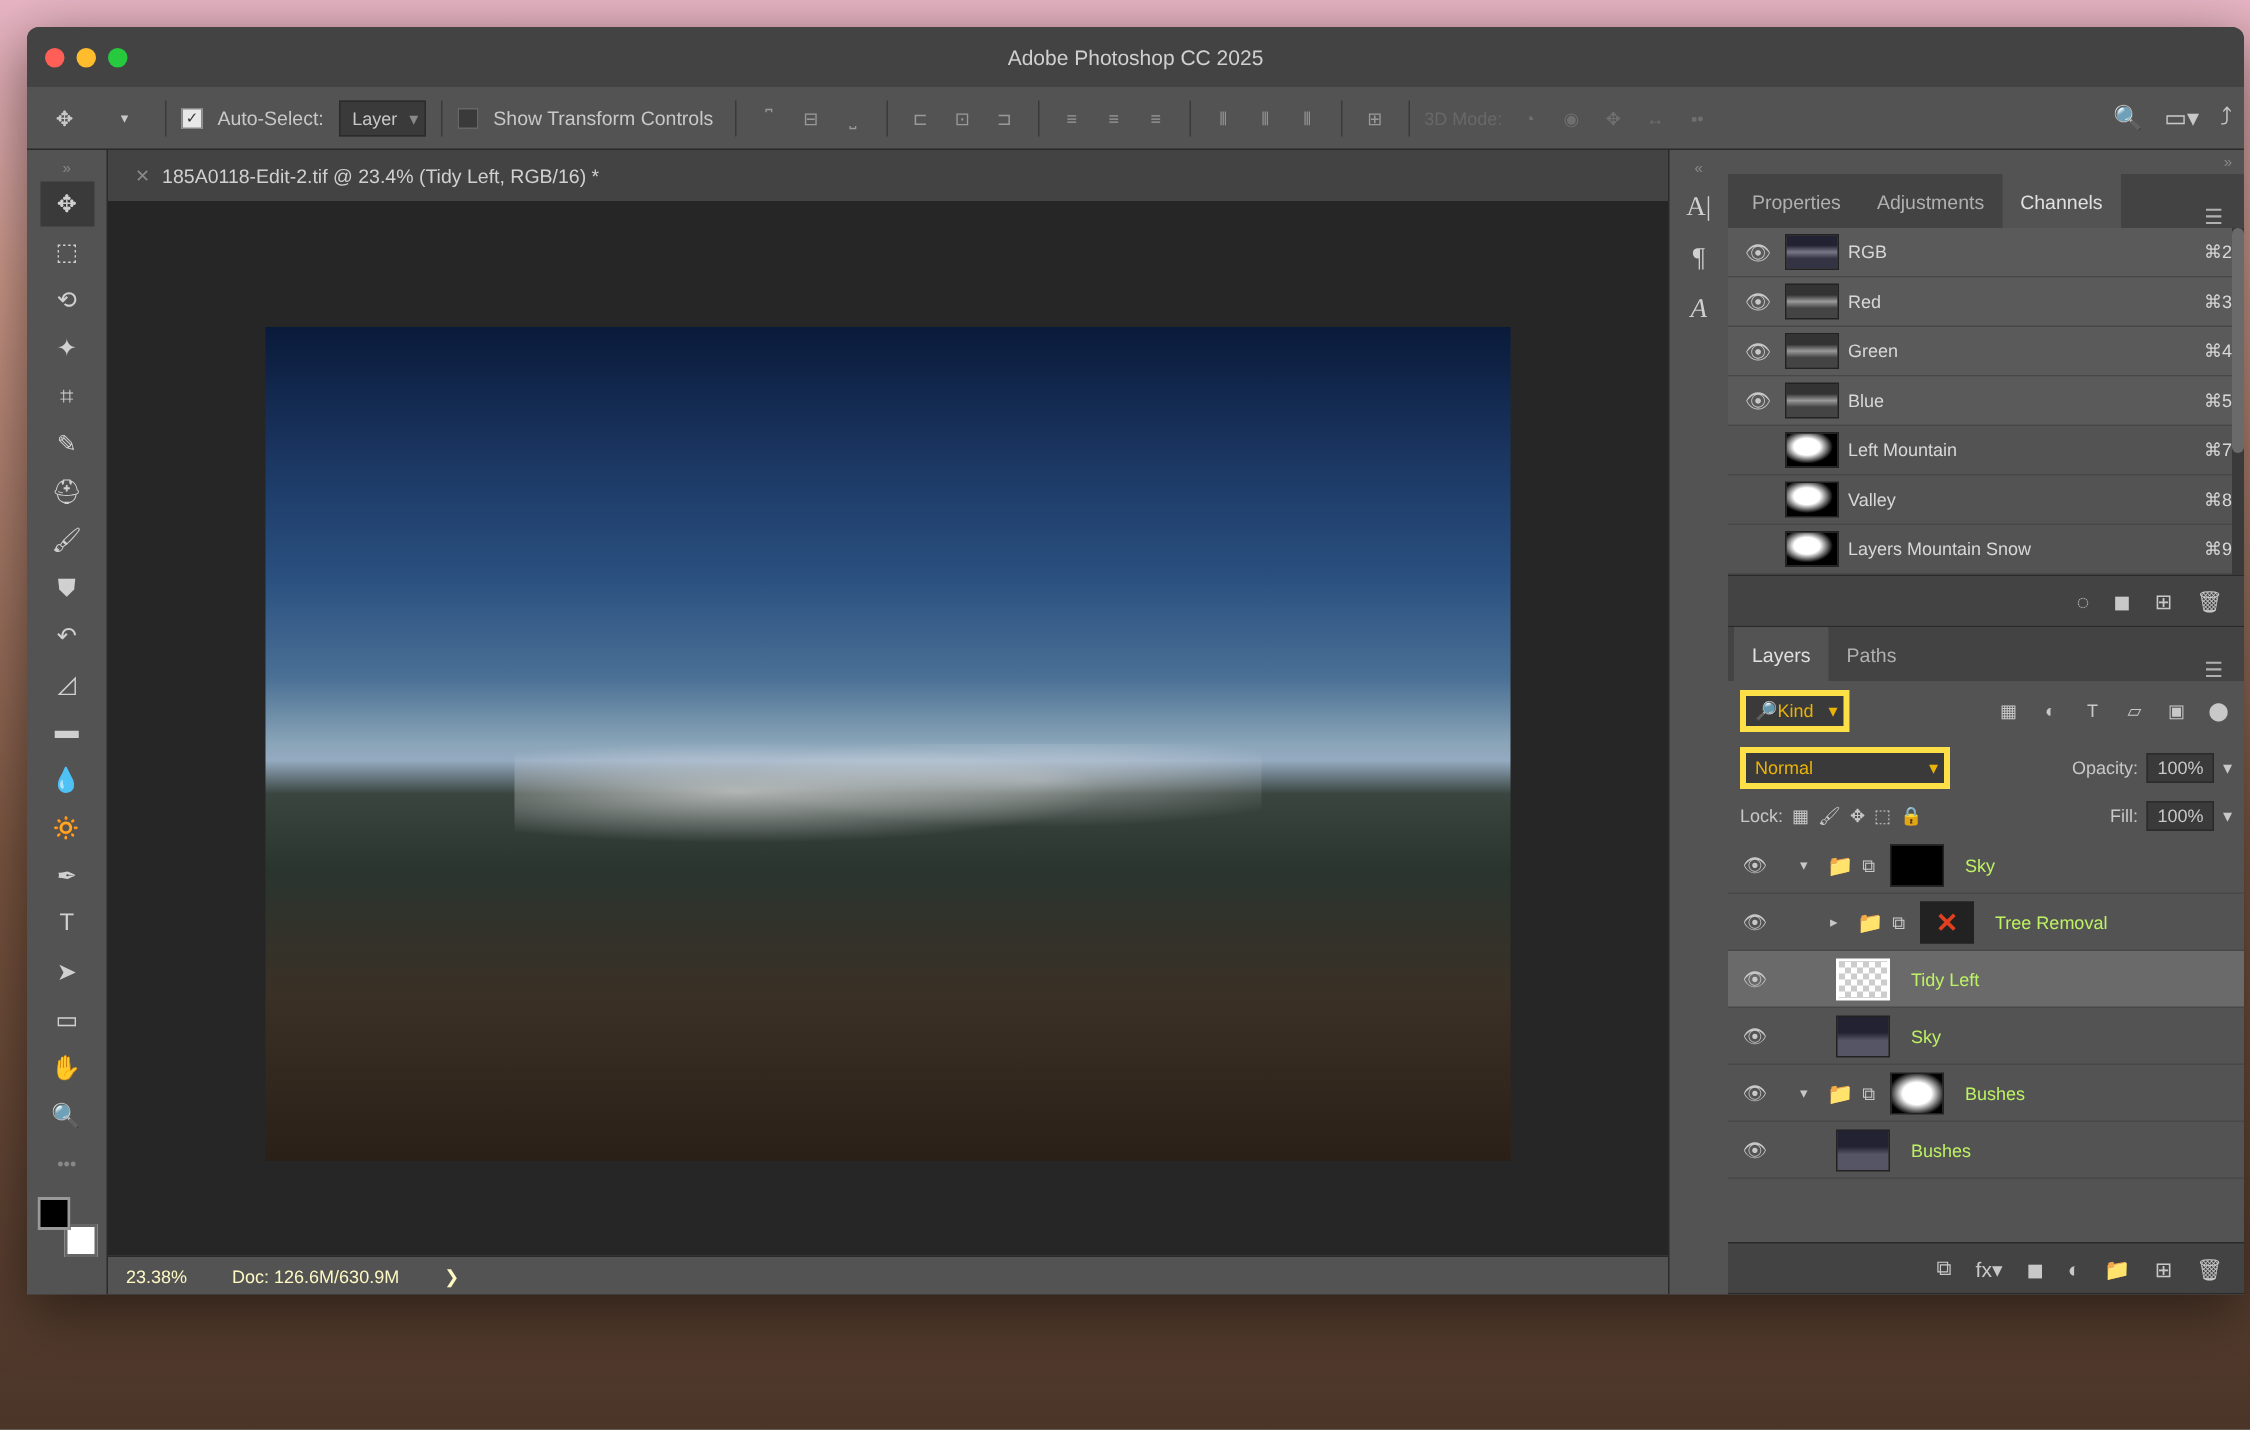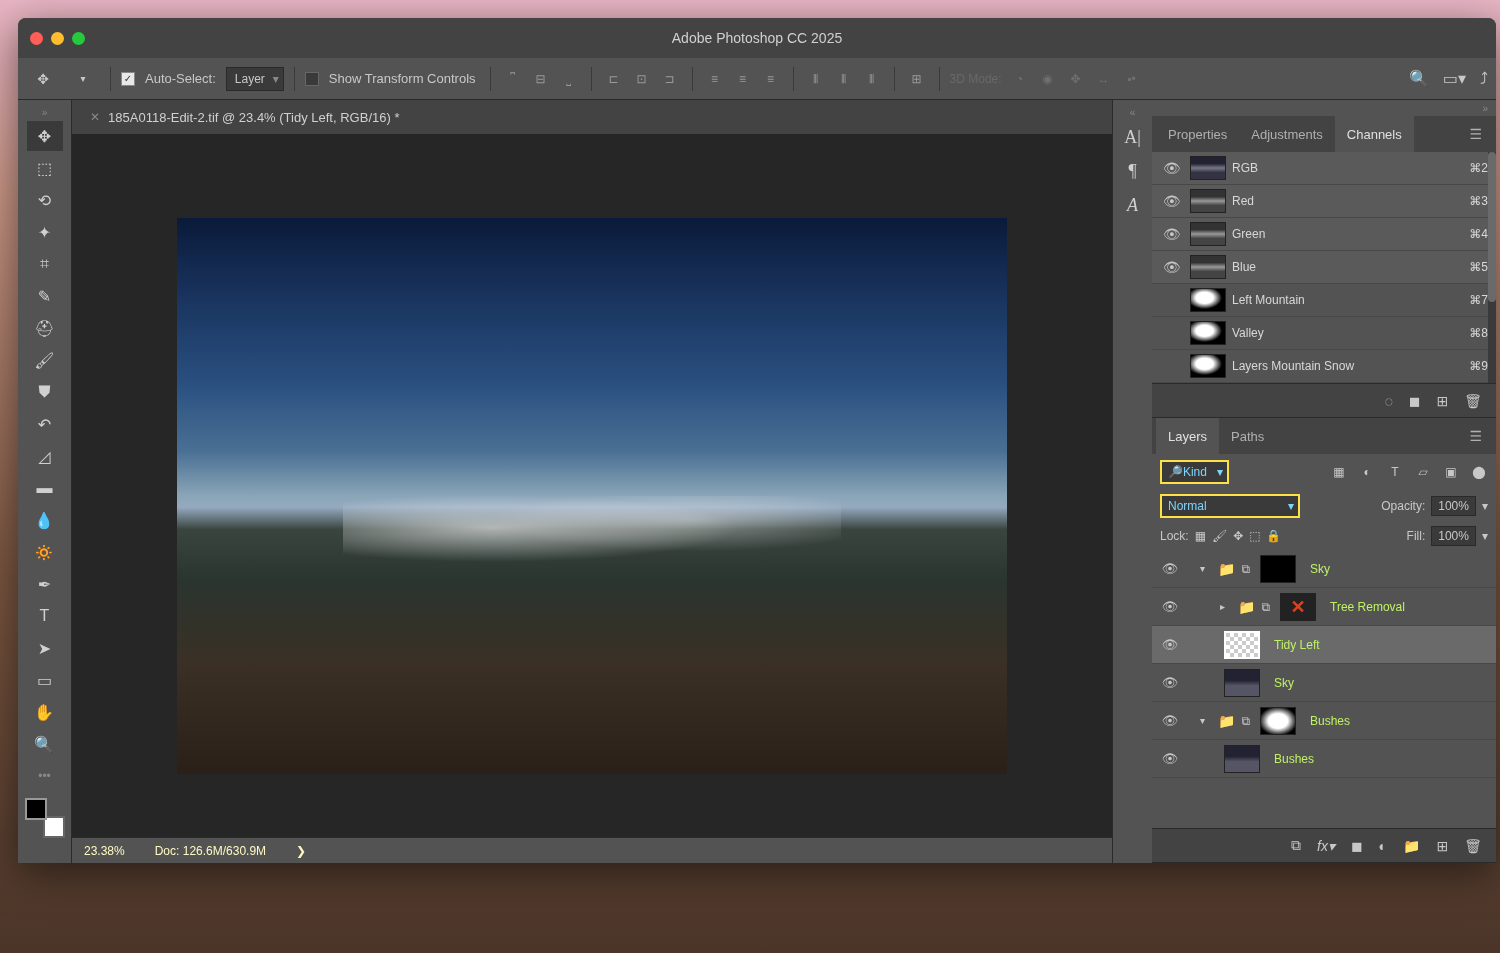--- a/index.html
+++ b/index.html
@@ -38,38 +38,38 @@
 .canvas-wrap{flex:1;background:#262626;display:flex;align-items:center;justify-content:center;padding:40px 20px 20px}
 .canvas{width:830px;height:556px;background:linear-gradient(180deg,#0a1a3a 0%,#1a3560 15%,#2a5080 30%,#4a7095 42%,#6a8aa5 46%,#8aa5b8 50%,#95aac0 52%,#3a4540 56%,#2a3530 65%,#3a3025 80%,#2a2018 100%);position:relative;overflow:hidden}
 .canvas::before{content:'';position:absolute;top:50%;left:20%;right:20%;height:80px;background:radial-gradient(ellipse at 30% 40%,rgba(255,255,255,0.6),transparent 50%),radial-gradient(ellipse at 70% 30%,rgba(255,255,255,0.4),transparent 40%)}
 .status-bar{height:26px;background:#535353;display:flex;align-items:center;padding:0 12px;gap:30px;color:#fef9c3;font-size:12px;border-top:1px solid #2a2a2a}
 .status-item{display:flex;align-items:center;gap:6px}
 .vscroll{width:40px;background:#535353;border-left:1px solid #2a2a2a;display:flex;flex-direction:column;align-items:center;padding-top:4px}
 .vicon{width:30px;height:34px;display:flex;align-items:center;justify-content:center;color:#d0d0d0;font-size:18px;font-family:serif}
 .panels{width:344px;background:#535353;display:flex;flex-direction:column}
 .panel-expand{height:16px;display:flex;align-items:center;justify-content:flex-end;padding-right:8px;color:#888;font-size:10px}
 .panel{display:flex;flex-direction:column;border-bottom:1px solid #2a2a2a}
-.panel-tabs{height:36px;background:#434343;display:flex;align-items:center;padding:0 4px;position:relative}
+.panel-tabs{height:36px;background:#434343;display:flex;align-items:flex-end;padding:0 4px;position:relative}
 .ptab{padding:0 12px;height:100%;display:flex;align-items:center;color:#b0b0b0;font-size:13px}
 .ptab.active{background:#535353;color:#e0e0e0}
 .panel-menu{margin-left:auto;color:#b0b0b0;font-size:14px;padding:0 10px}
 .channels-list{overflow:auto;position:relative}
 .ch-row{height:33px;display:flex;align-items:center;padding:0 8px;border-bottom:1px solid #484848}
 .ch-row.marked{background:#5a5a5a}
 .ch-eye{width:24px;text-align:center;color:#c8c8c8;font-size:14px}
 .ch-thumb{width:36px;height:24px;background:linear-gradient(180deg,#223 30%,#778 50%,#334 70%);border:1px solid #222;margin:0 6px}
 .ch-thumb.gray{background:linear-gradient(180deg,#333 30%,#999 50%,#444 70%)}
 .ch-thumb.mask{background:radial-gradient(ellipse at 40% 40%,#fff 30%,#000 60%)}
 .ch-name{color:#d8d8d8;font-size:12px;flex:1}
 .ch-short{color:#d8d8d8;font-size:12px}
 .scrollbar{position:absolute;right:0;top:0;width:8px;height:270px;background:#3a3a3a}
 .scroll-thumb{position:absolute;right:0;top:0;width:8px;height:150px;background:#6a6a6a;border-radius:4px}
 .panel-footer{height:34px;background:#434343;border-top:1px solid #2a2a2a;display:flex;align-items:center;justify-content:flex-end;gap:16px;padding:0 14px;color:#c8c8c8;font-size:14px}
 .layers-opts{padding:6px 8px;display:flex;align-items:center;gap:6px;flex-wrap:wrap}
-.layer-select{background:#3a3a3a;color:#7dd3fc;border:2px solid #fde047;padding:3px 20px 3px 6px;font-size:12px;position:relative}
+.layer-select{background:#3a3a3a;color:#eab308;border:4px solid #fde047;padding:3px 20px 3px 6px;font-size:12px;position:relative}
 .layer-select::after{content:'▾';position:absolute;right:4px}
 .filter-icons{display:flex;gap:10px;margin-left:auto}
 .ficon{width:18px;height:18px;display:flex;align-items:center;justify-content:center;color:#c8c8c8;font-size:12px}
 .layers-row{display:flex;align-items:center;gap:6px;padding:4px 8px}
 .lbl{color:#c8c8c8;font-size:12px}
 .val-box{background:#3a3a3a;color:#c8c8c8;padding:2px 6px;font-size:12px;border:1px solid #2a2a2a}
 .lock-icons{display:flex;gap:6px;font-size:12px;color:#c8c8c8}
 .layers-list{flex:1;overflow:auto}
 .ly-row{height:38px;display:flex;align-items:center;padding:0 8px;border-bottom:1px solid #484848}
 .ly-row.selected{background:#6a6a6a}
@@ -361,21 +361,21 @@
             <div class="ly-row">
               <span class="ly-eye">👁</span>
               <div class="ly-indent" style="padding-left:40px">
                 <div class="ly-thumb gray"></div>
                 <span class="ly-name">Bushes</span>
               </div>
             </div>
           </div>
         <div class="panel-footer">
           <span>⧉</span>
-          <span style="font-style:italic">fx▾</span>
+          <span style="">fx▾</span>
           <span>◼</span>
           <span>◐</span>
           <span>📁</span>
           <span>⊞</span>
           <span>🗑</span>
         </div>
       </div>
     </div>
   </div>
 </div>

